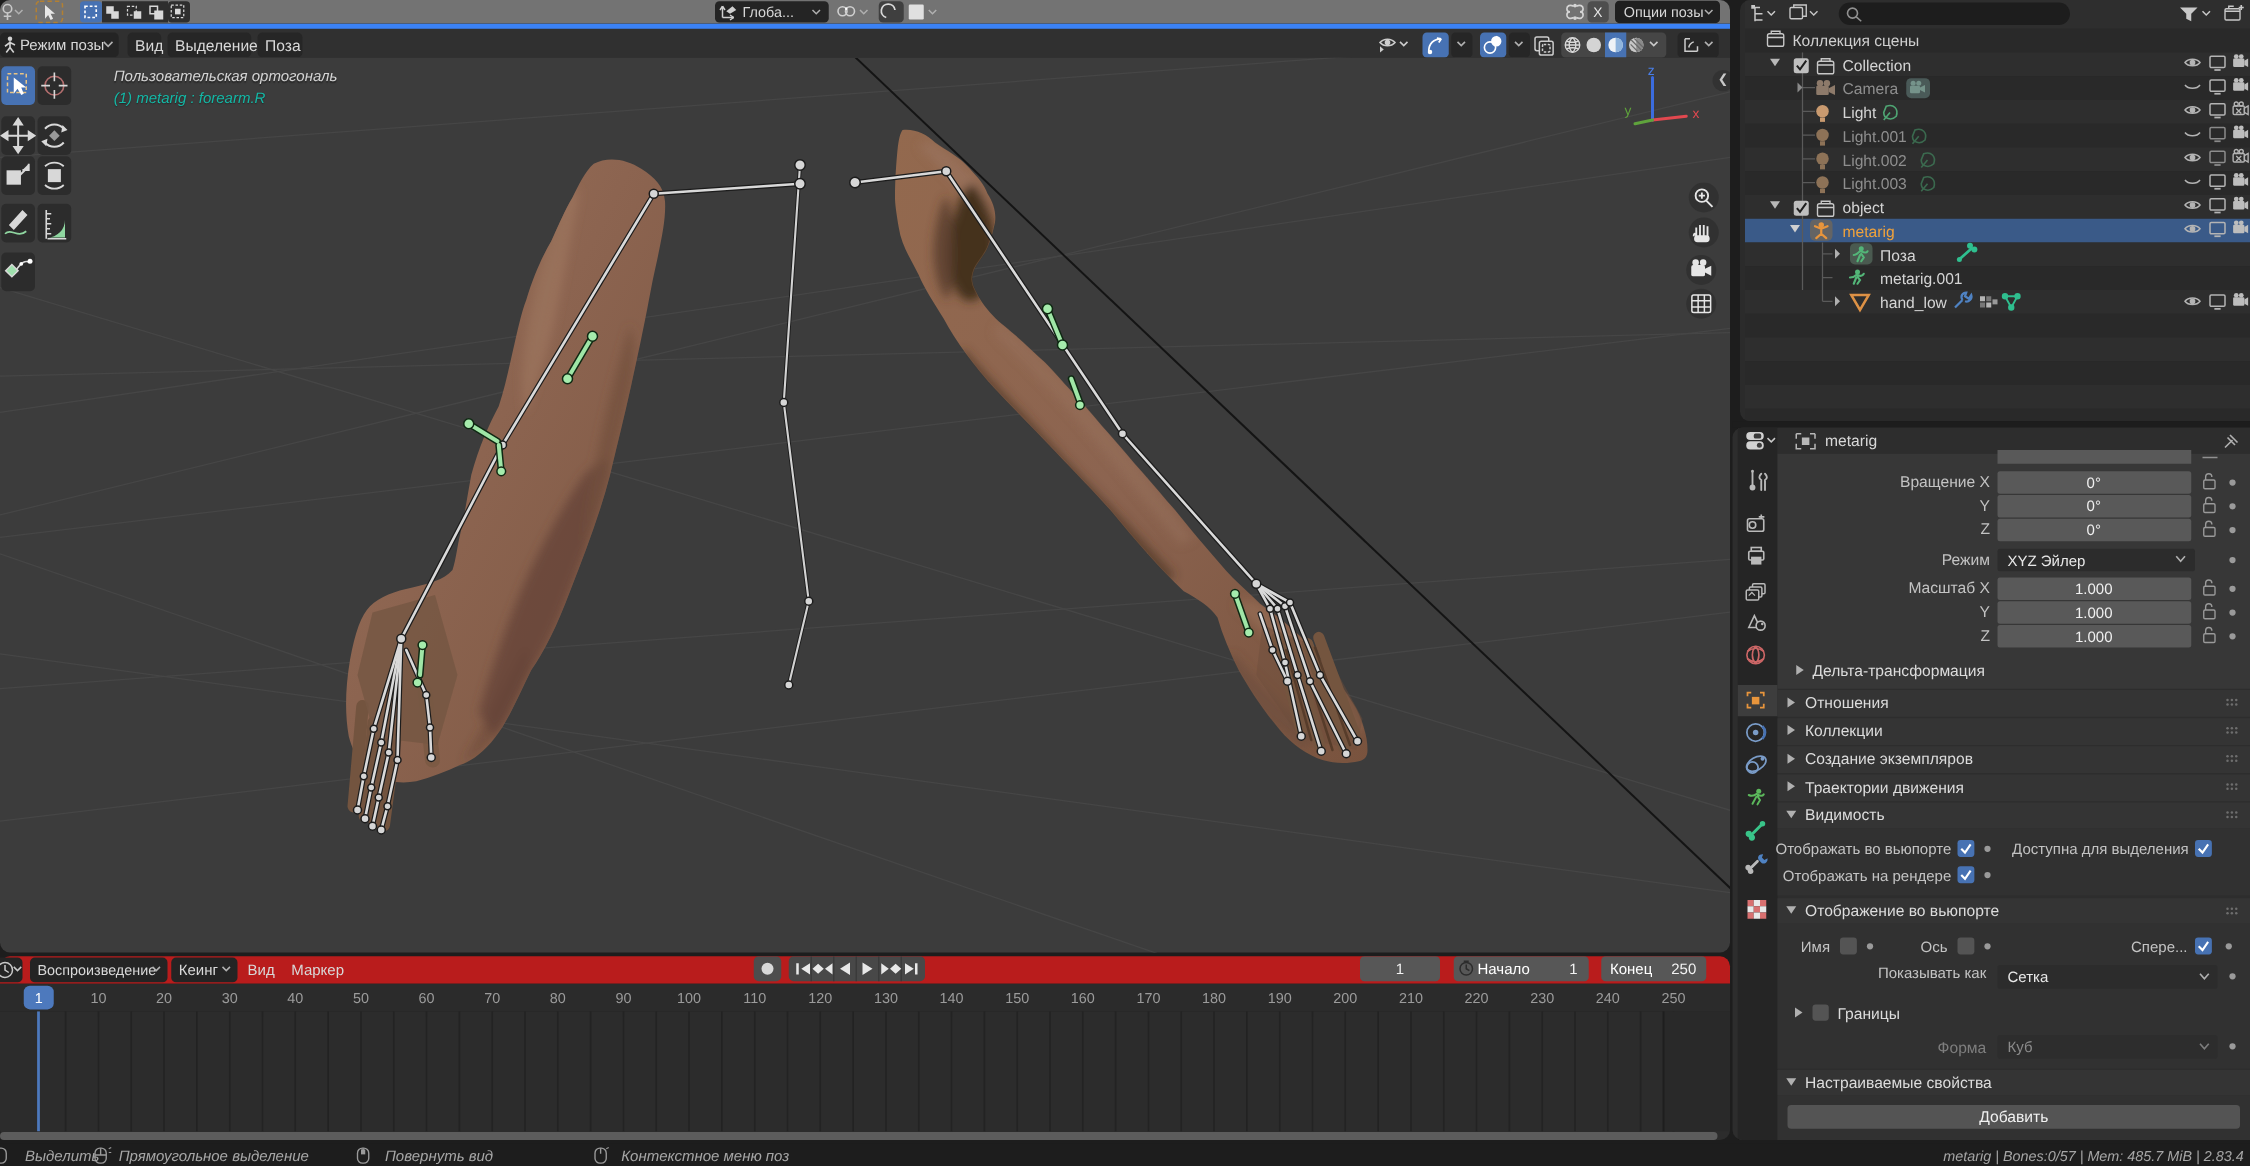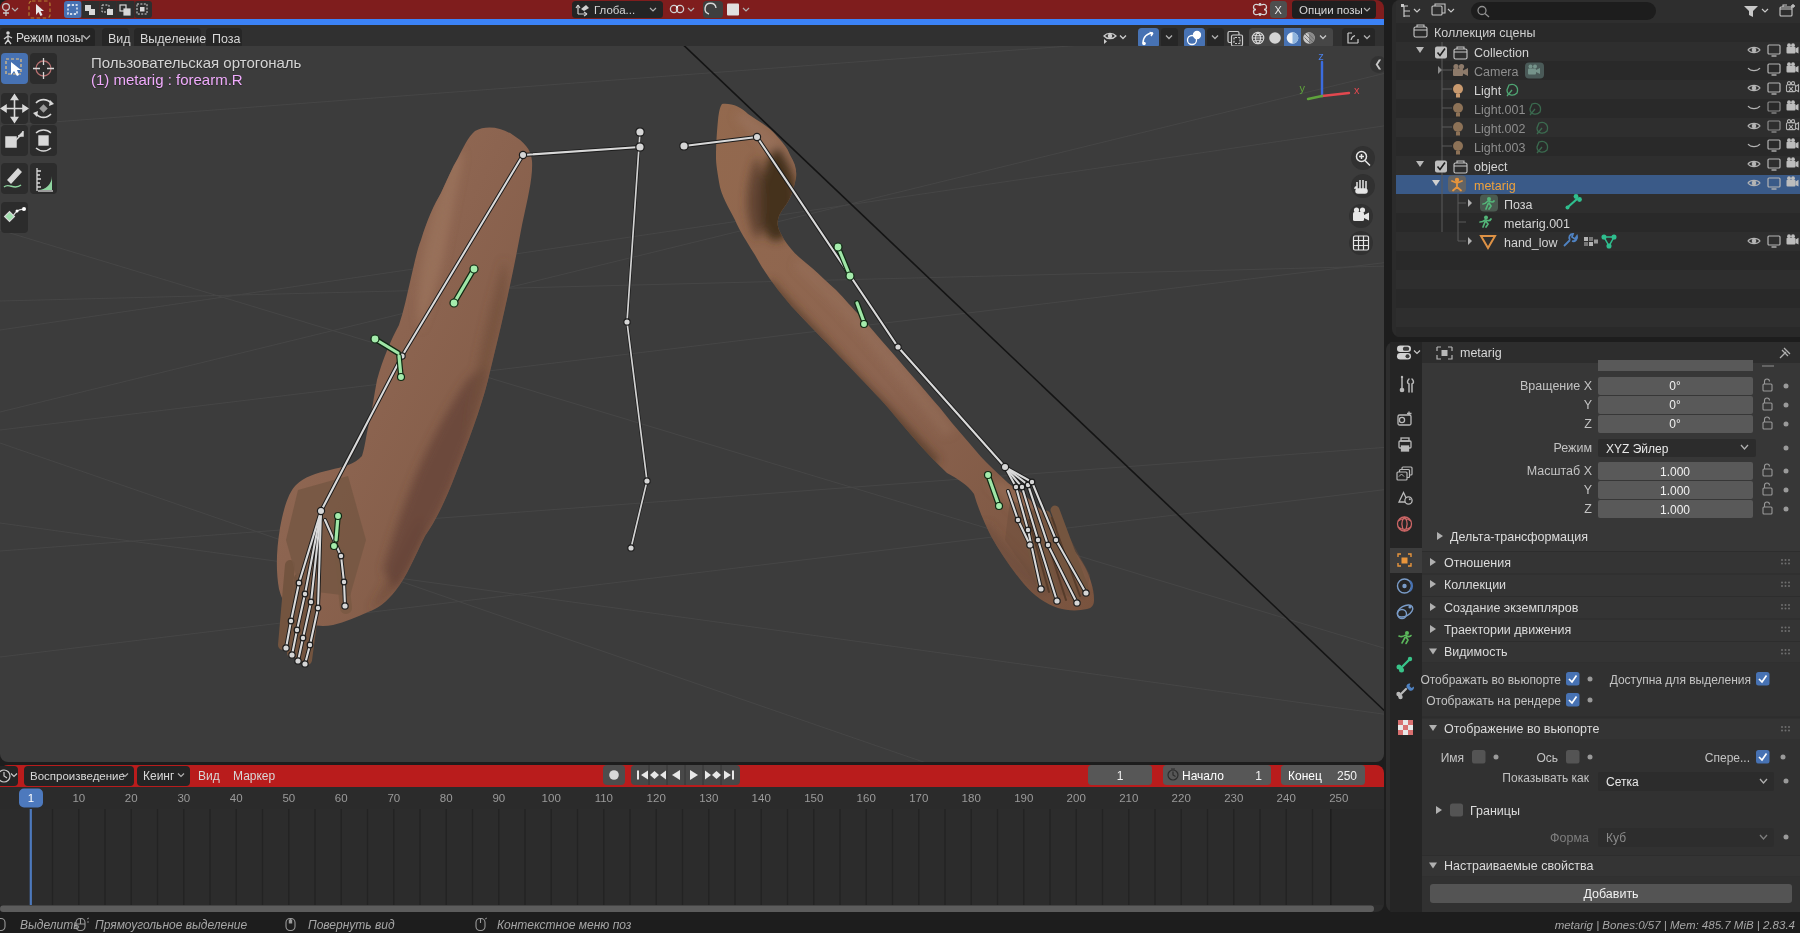--- a/index.html
+++ b/index.html
@@ -1,24 +1,24 @@
 <!DOCTYPE html>
 <html><head><meta charset="utf-8">
 <style>
 html,body{margin:0;padding:0;background:#1d1d1d;}
 body{width:1800px;height:933px;position:relative;overflow:hidden;
   font-family:"Liberation Sans",sans-serif;font-size:12px;color:#d8d8d8;
   -webkit-font-smoothing:antialiased;}
 .abs{position:absolute;}
 
-#row1{left:0;top:0;width:1384px;height:19px;background:#7f1d1d;border-radius:8px 8px 0 0;}
-#row2{left:0;top:19px;width:1384px;height:27px;background:#303030;border-top:6px solid #3b82f6;box-sizing:border-box;}
+#row1{left:0;top:0;width:1384px;height:19px;background:#737373;border-radius:8px 8px 0 0;}
+#row2{left:0;top:19px;width:1384px;height:27px;background:#303030;border-top:4px solid #3b82f6;box-sizing:border-box;}
 
 #viewport{left:0;top:46px;width:1384px;height:716px;background:#3c3c3c;overflow:hidden;border-radius:0 0 8px 8px;}
-.vtext{position:absolute;color:#d4d4d4;font-size:15px;text-shadow:0 1px 1px #00000060;}
+.vtext{position:absolute;color:#d4d4d4;font-size:12px;text-shadow:0 1px 1px #00000060;font-style:italic;}
 
 #tl-head{left:0;top:765px;width:1384px;height:22px;background:#b91c1c;border-radius:8px 8px 0 0;}
 #tl-ruler{left:0;top:787px;width:1384px;height:22px;background:#2b2b2b;}
 #tl-body{left:0;top:809px;width:1384px;height:103px;background:#2c2c2c;border-radius:0 0 8px 8px;}
 
 #status{left:0;top:915px;width:1800px;height:18px;background:#1d1d1d;color:#a0a0a0;font-size:12px;font-style:italic;}
 
 #outliner{left:1392px;top:0;width:414px;height:337px;background:#2b2b2b;border-radius:8px 0 0 8px;overflow:hidden;}
 #props{left:1386px;top:342px;width:414px;height:570px;background:#2d2d2d;border-radius:8px 0 0 8px;overflow:hidden;}
 #splitter{left:1386px;top:337px;width:414px;height:5px;background:#1d1d1d;}
@@ -401,21 +401,21 @@
 <g stroke-linecap="round">
 <path d="M1322,62 L1322,96" stroke="#3b6cde" stroke-width="2.4"></path>
 <path d="M1322,96 L1349,93" stroke="#e2484f" stroke-width="2.4"></path>
 <path d="M1322,96 L1308,99" stroke="#5fa33c" stroke-width="2.4"></path>
 <text x="1321" y="60" fill="#4a7fe8" font-size="11" text-anchor="middle" font-family="Liberation Sans">z</text>
 <text x="1354" y="94" fill="#e2484f" font-size="11" font-family="Liberation Sans">x</text>
 <text x="1305" y="92" fill="#5fa33c" font-size="11" text-anchor="end" font-family="Liberation Sans">y</text>
 </g>
 </svg>
 <div class="vtext" style="left:91px;top:8px;">Пользовательская ортогональ</div>
-<div class="vtext" style="left:91px;top:25px;color:#f0abfc;">(1) metarig : forearm.R</div>
+<div class="vtext" style="left:91px;top:25px;color:#14b8a6;">(1) metarig : forearm.R</div>
 
 <svg class="abs" style="left:0;top:6px;" width="62" height="235">
 <g>
 <rect x="1" y="1" width="27" height="31" rx="4" fill="#4772b3"></rect>
 <rect x="30" y="1" width="27" height="31" rx="4" fill="#2c2c2c"></rect>
 <rect x="1" y="41" width="27" height="31" rx="4" fill="#2c2c2c"></rect>
 <rect x="30" y="41" width="27" height="31" rx="4" fill="#2c2c2c"></rect>
 <rect x="1" y="73" width="27" height="31" rx="4" fill="#2c2c2c"></rect>
 <rect x="30" y="73" width="27" height="31" rx="4" fill="#2c2c2c"></rect>
 <rect x="1" y="111" width="27" height="31" rx="4" fill="#2c2c2c"></rect>

